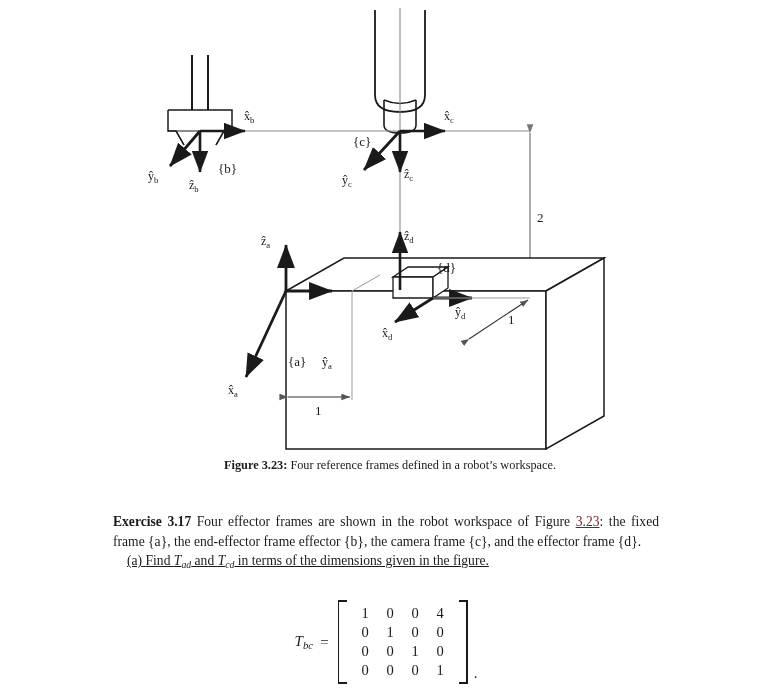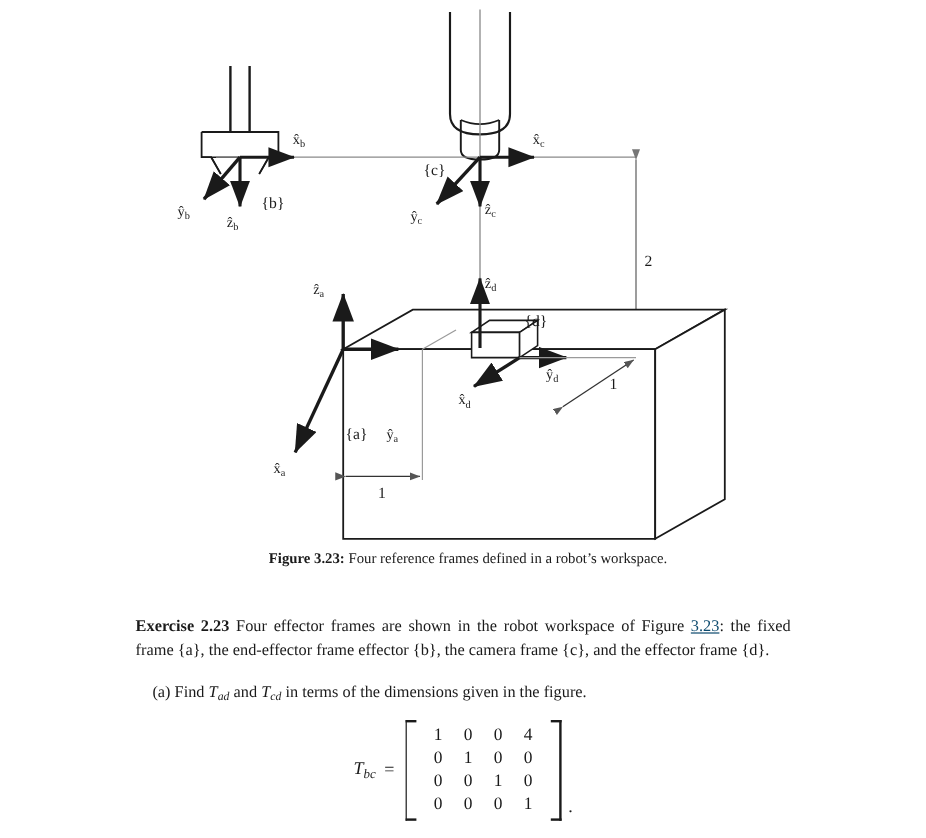--- a/index.html
+++ b/index.html
@@ -19,24 +19,24 @@
     text-align:center;font-size:12.3px;color:#1a1a1a;
   }
   .caption .cap-label{font-weight:bold;}
 
   #exercise{
     position:absolute;left:113px;top:512px;width:546px;
     font-size:13.6px;line-height:19.5px;text-align:justify;
     color:#1a1a1a;
   }
   #exercise .ex-label{font-weight:bold;}
-  .lnk{color:#0c4a6e;font-family:Liberation Serif, serif;}
+  .lnk{color:#7f1d1d;font-family:Liberation Serif, serif;}
   .it{font-style:italic;}
   .sub{font-size:0.72em;vertical-align:-0.28em;font-style:italic;}
-  .items{margin-top:16px;}
+  .items{margin-top:0px;text-decoration:underline;}
   .item{padding-left:14px;text-indent:0;white-space:nowrap;}
 
   #eqn{
     position:absolute;left:0;top:600px;width:772px;
     display:flex;justify-content:center;align-items:center;
     font-size:14px;
   }
   .eq-lhs{font-style:italic;font-size:15px;margin-right:7px;text-align:right;}
   .eq-eq{margin-right:9px;font-size:15px;}
   .matrix{display:flex;align-items:stretch;}
@@ -174,21 +174,21 @@
 </svg>
 </div>
 
 <div class="caption">
   <span class="cap-label">Figure 3.23:</span>
   <span>Four reference frames defined in a robot’s workspace.</span>
 </div>
 
 <div id="exercise">
   <p style="margin:0;">
-    <span class="ex-label">Exercise 2.23</span>
+    <span class="ex-label">Exercise 3.17</span>
     <span>Four effector frames are shown in the robot workspace of</span>
     <span>Figure </span><a class="lnk" href="#">3.23</a><span>: the fixed frame {a}, the end-effector frame effector {b}, the camera</span>
     <span>frame {c}, and the effector frame {d}.</span>
   </p>
   <div class="items">
     <div class="item">
       <span>(a)</span>
       <span>Find </span><span class="it">T</span><span class="sub">ad</span><span> and </span><span class="it">T</span><span class="sub">cd</span><span> in terms of the dimensions given in the figure.</span>
     </div>
   </div>

